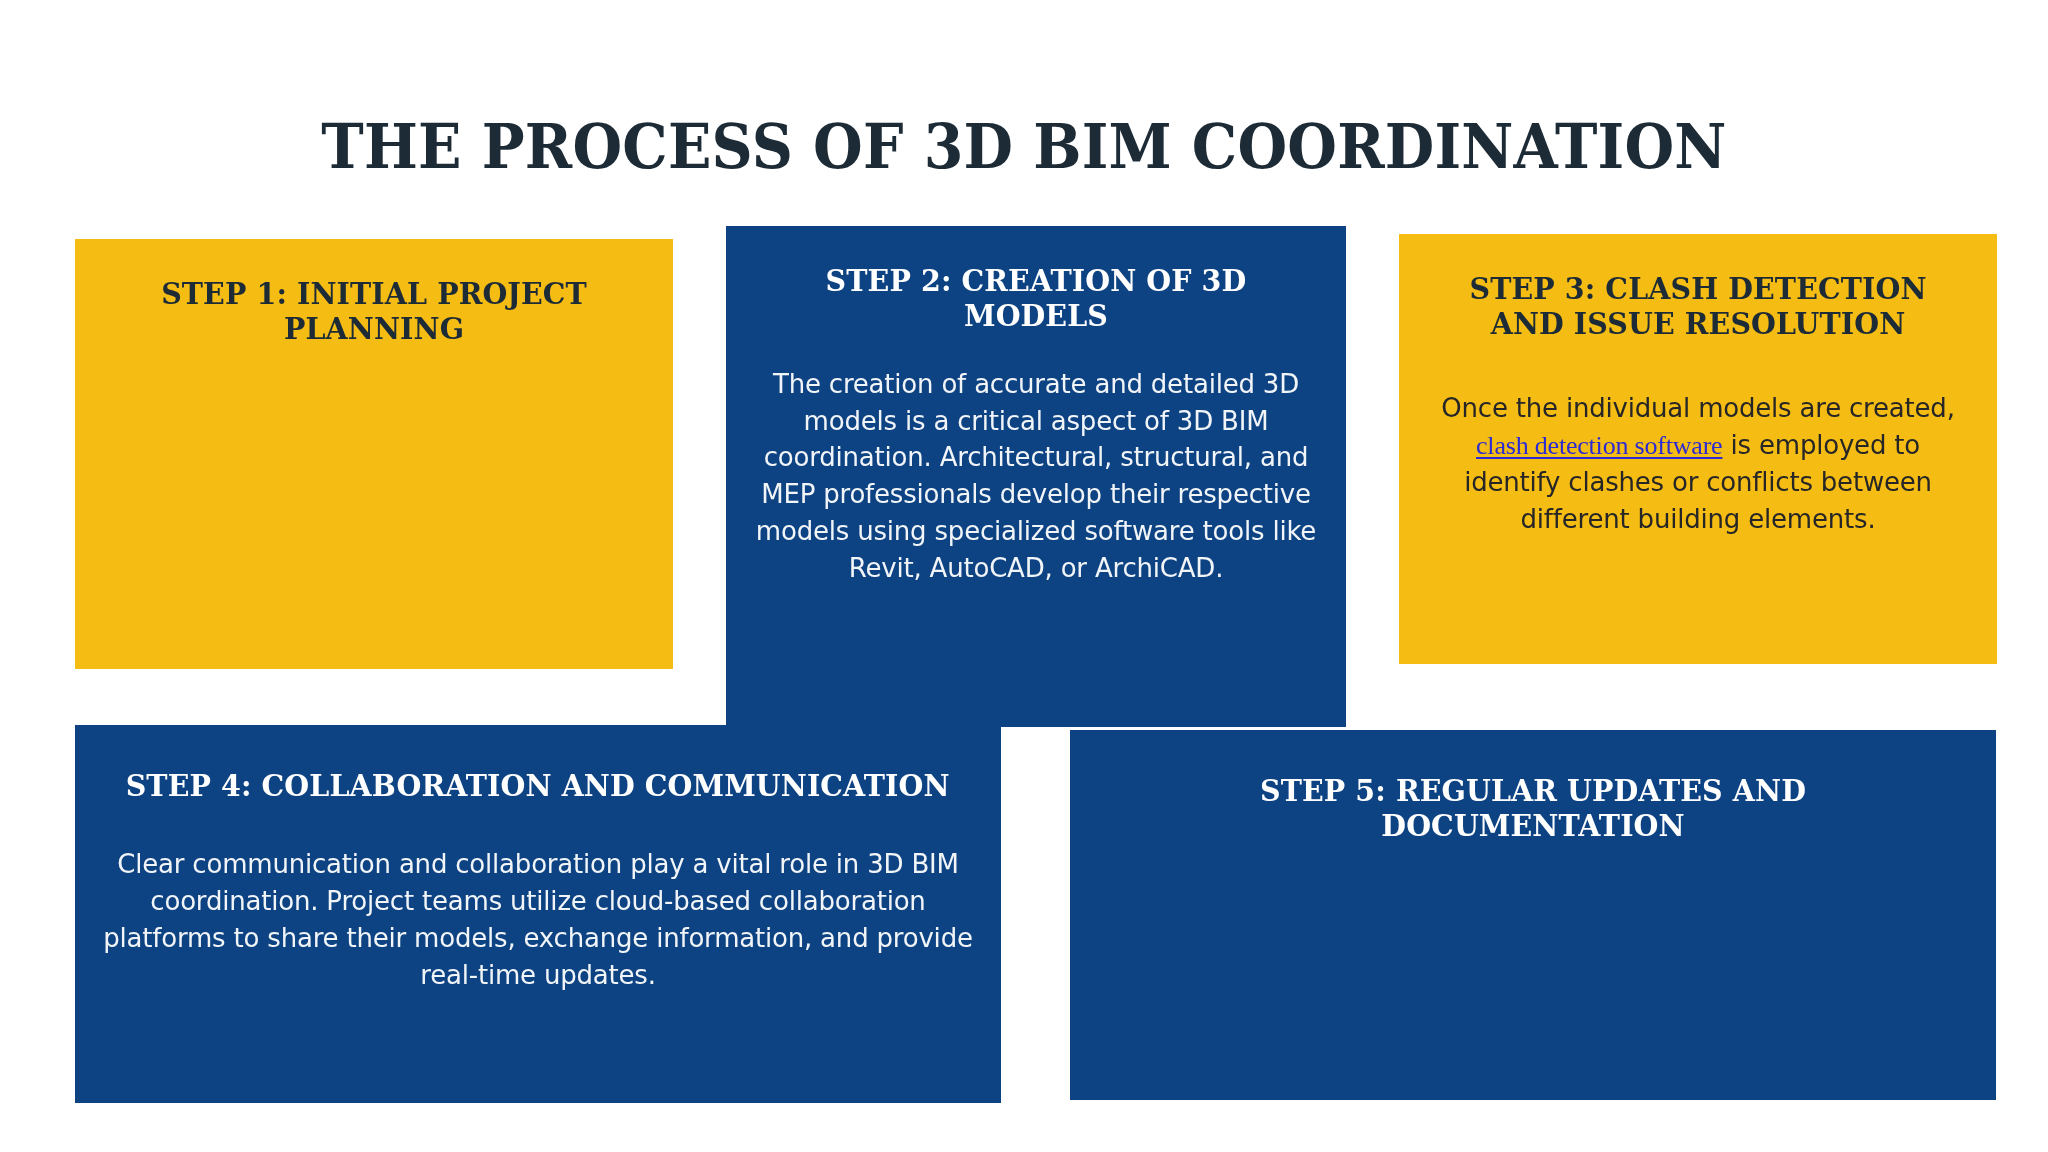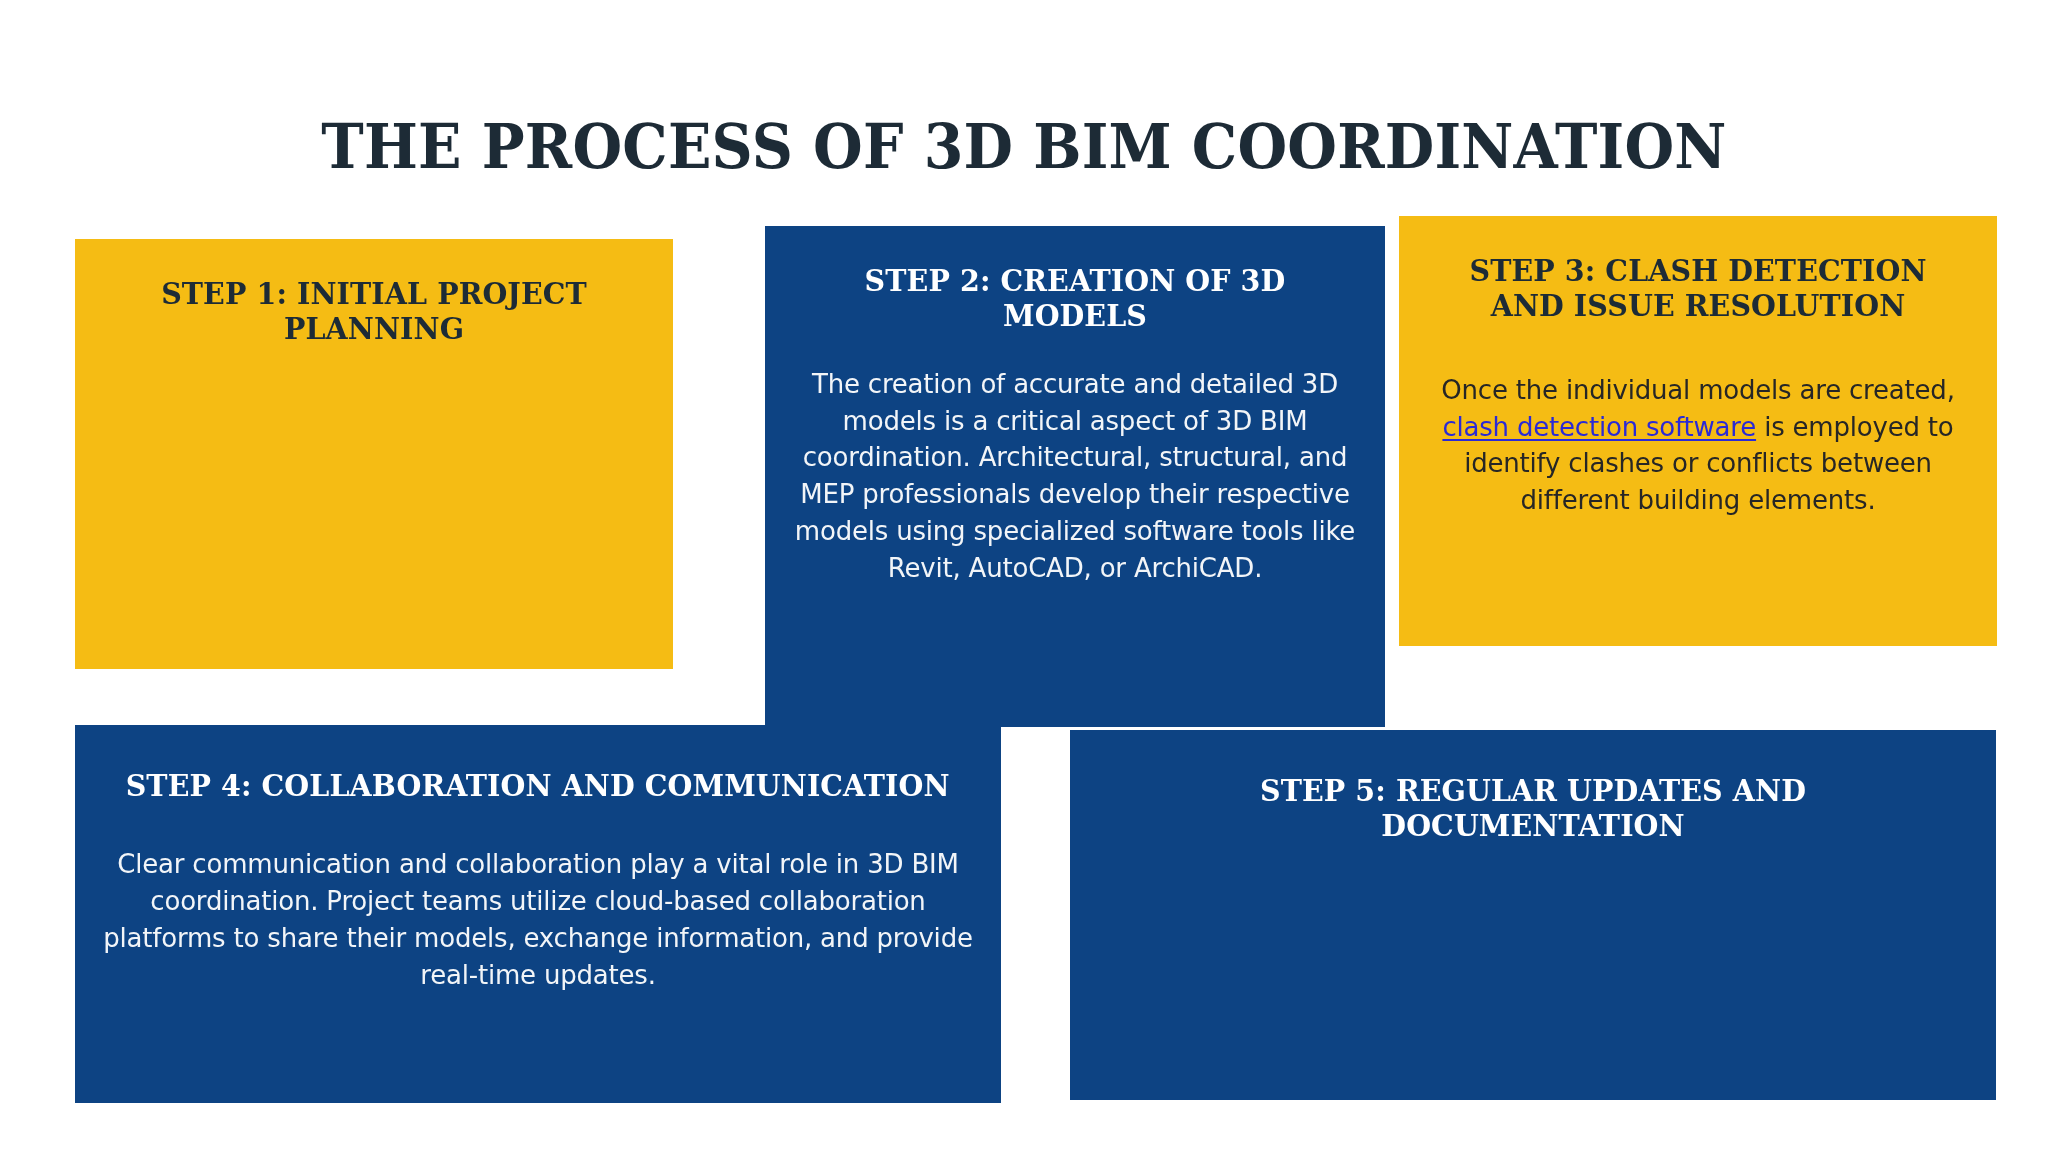--- a/index.html
+++ b/index.html
@@ -80,26 +80,27 @@
     letter-spacing: -0.2px;
   }
   .card.yellow .card-body { color: #262626; }
   .card.blue  .card-body { color: #f2f5f8; }
 
   .card-body a,
   .card-link {
     color: #2a2ad6;
     text-decoration: underline;
     text-underline-offset: 3px;
+    font-family: Liberation Serif, serif;
   }
 
   
   #card-1 { left: 75px;   top: 239px; width: 598px; height: 430px; }
-  #card-2 { left: 726px;  top: 226px; width: 620px; height: 501px; margin-left: 39px; }
-  #card-3 { left: 1399px; top: 216px; width: 598px; height: 430px; }
+  #card-2 { left: 726px;  top: 226px; width: 620px; height: 501px; }
+  #card-3 { left: 1399px; top: 234px; width: 598px; height: 430px; }
 
   #card-1 .card-title { margin-top: 16px; }
   #card-1 .card-body  { margin-top: 36px; }
 
   #card-2 .card-title { margin-top: 16px; }
   #card-2 .card-body  { margin-top: 32px; }
 
   #card-3 .card-title { margin-top: 16px; }
   #card-3 .card-body  { margin-top: 48px; }
 

